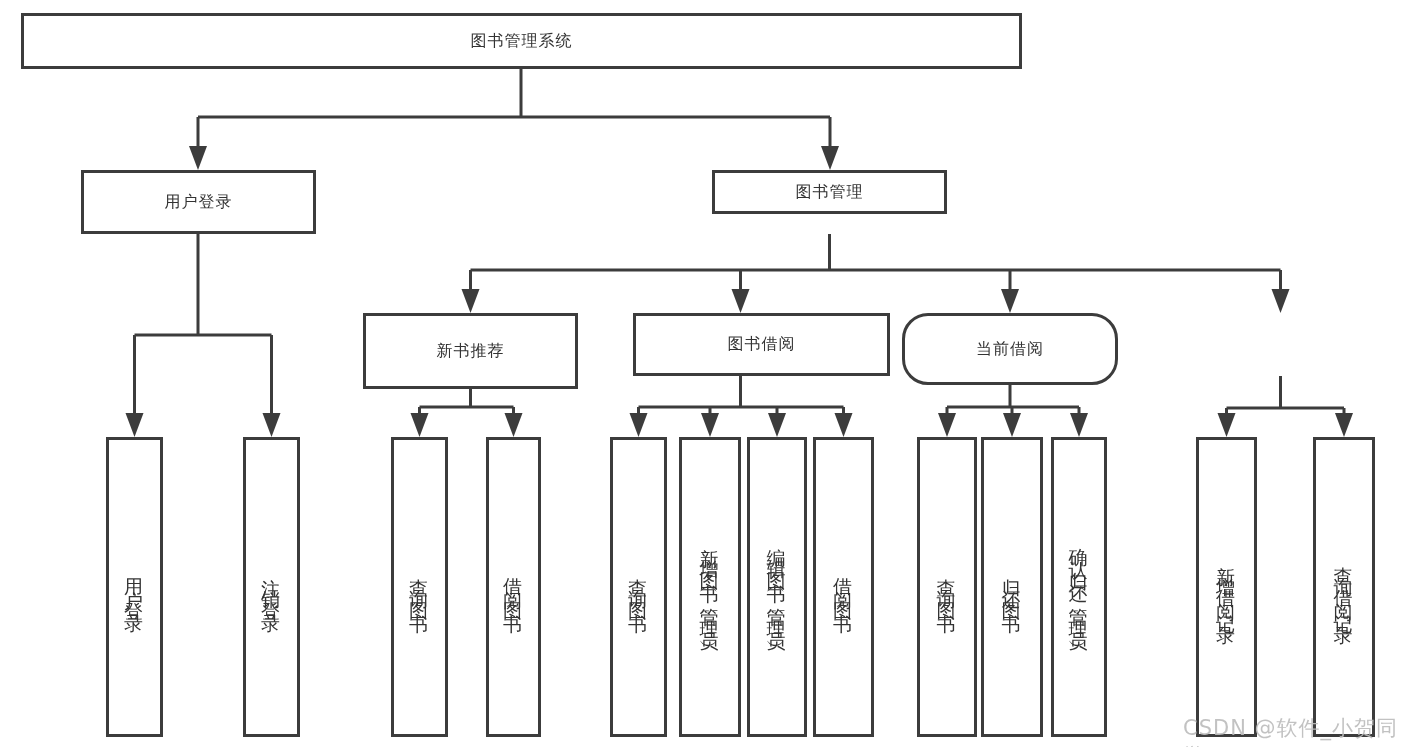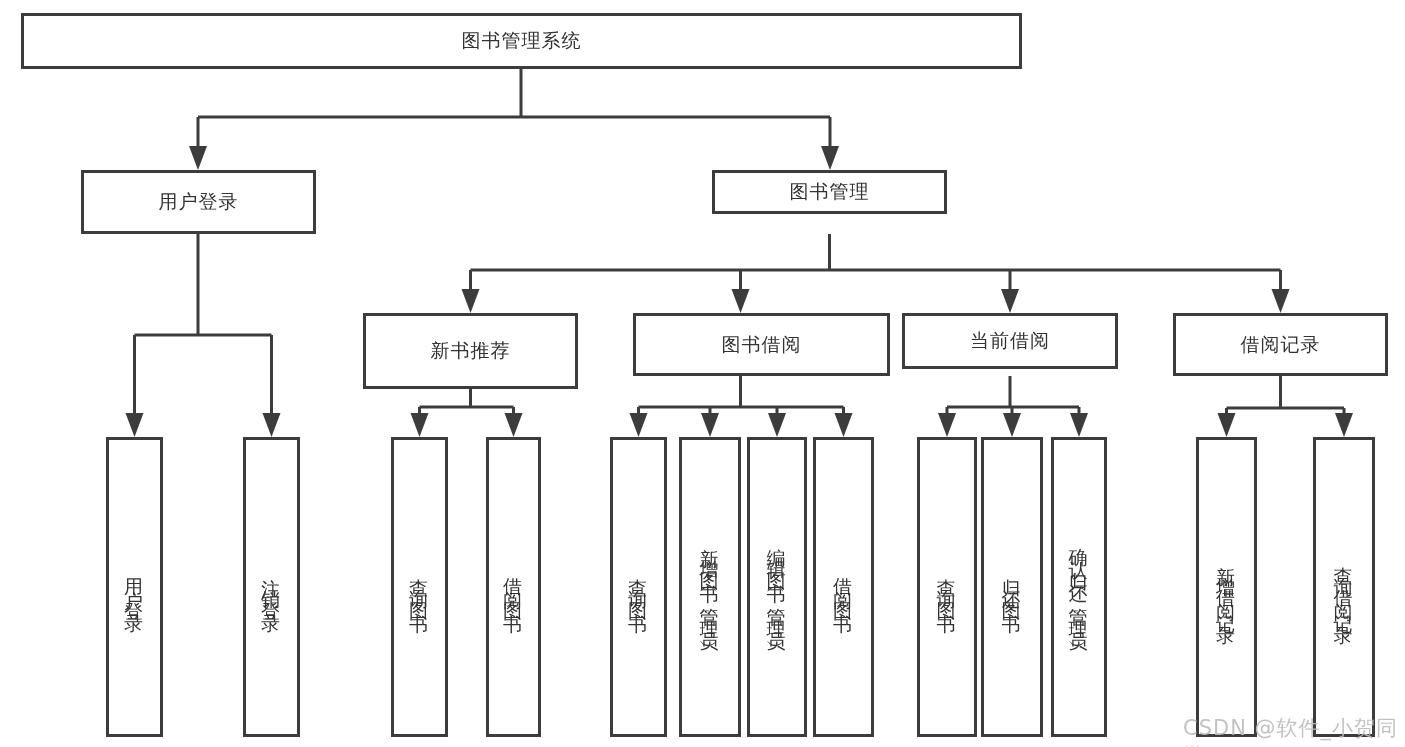--- a/index.html
+++ b/index.html
@@ -8,21 +8,21 @@
     --wm:#bdbdbd;
   }
   html,body{margin:0;padding:0;background:#ffffff;}
   body{width:1405px;height:747px;overflow:hidden;font-family:"DejaVu Sans","Liberation Sans",sans-serif;}
   .canvas{position:relative;width:1405px;height:747px;background:#ffffff;}
   .connectors{position:absolute;left:0;top:0;z-index:1;}
   .node{
     position:absolute;z-index:2;box-sizing:border-box;
     border:3px solid var(--line);background:#ffffff;
     display:flex;align-items:center;justify-content:center;
-    font-size:19px;color:var(--ink);letter-spacing:1px;white-space:nowrap;
+    font-size:16px;color:var(--ink);letter-spacing:1px;white-space:nowrap;
   }
   .vnode{
     writing-mode:vertical-lr;text-orientation:mixed;
     letter-spacing:12px;font-size:19px;white-space:normal;
   }
   .watermark{
     position:absolute;z-index:5;left:1183px;top:714px;
     font-size:21px;color:var(--wm);letter-spacing:1px;opacity:.92;
   }
 </style>
@@ -64,22 +64,21 @@
     </g>
   </svg>
 
   <div class="node" style="left:21px;top:13px;width:1001px;height:56px;">图书管理系统</div>
 
   <div class="node" style="left:81px;top:170px;width:235px;height:64px;">用户登录</div>
   <div class="node" style="left:712px;top:170px;width:235px;height:44px;">图书管理</div>
 
   <div class="node" style="left:363px;top:313px;width:215px;height:76px;">新书推荐</div>
   <div class="node" style="left:633px;top:313px;width:257px;height:63px;">图书借阅</div>
-  <div class="node" style="left:902px;top:313px;width:216px;height:56px;">当前借阅</div>
-  <div class="node" style="left:1173px;top:313px;width:215px;height:63px;">借阅记录</div>
+  <div class="node" style="left:902px;top:313px;width:216px;height:72px;border-radius:26px;">当前借阅</div>
 
   <div class="node vnode" style="left:106px;top:437px;width:57px;height:300px;">用户登录</div>
   <div class="node vnode" style="left:243px;top:437px;width:57px;height:300px;">注销登录</div>
 
   <div class="node vnode" style="left:391px;top:437px;width:57px;height:300px;">查询图书</div>
   <div class="node vnode" style="left:486px;top:437px;width:55px;height:300px;">借阅图书</div>
 
   <div class="node vnode" style="left:610px;top:437px;width:57px;height:300px;">查询图书</div>
   <div class="node vnode" style="left:679px;top:437px;width:62px;height:300px;">新增图书（管理员）</div>
   <div class="node vnode" style="left:747px;top:437px;width:60px;height:300px;">编辑图书（管理员）</div>

